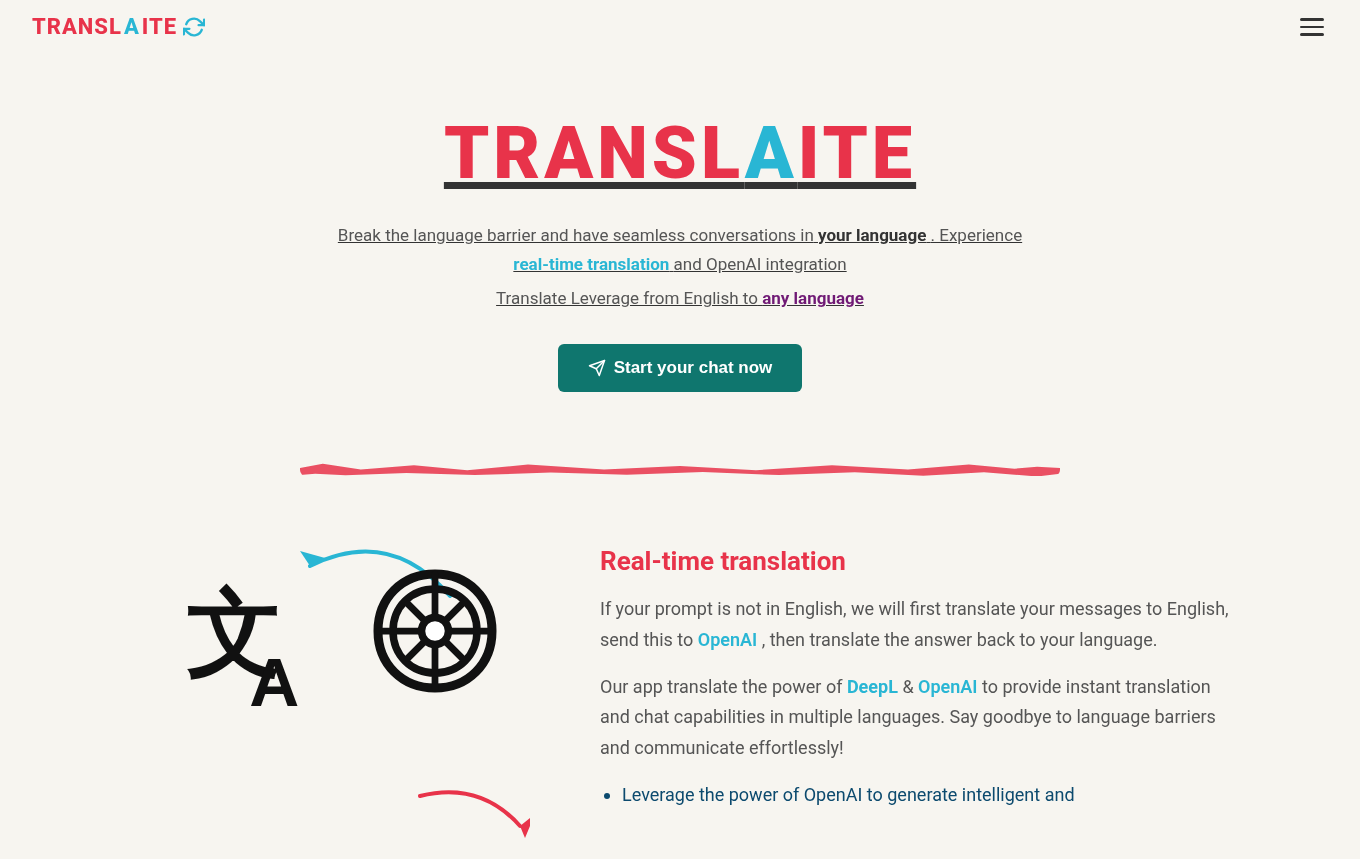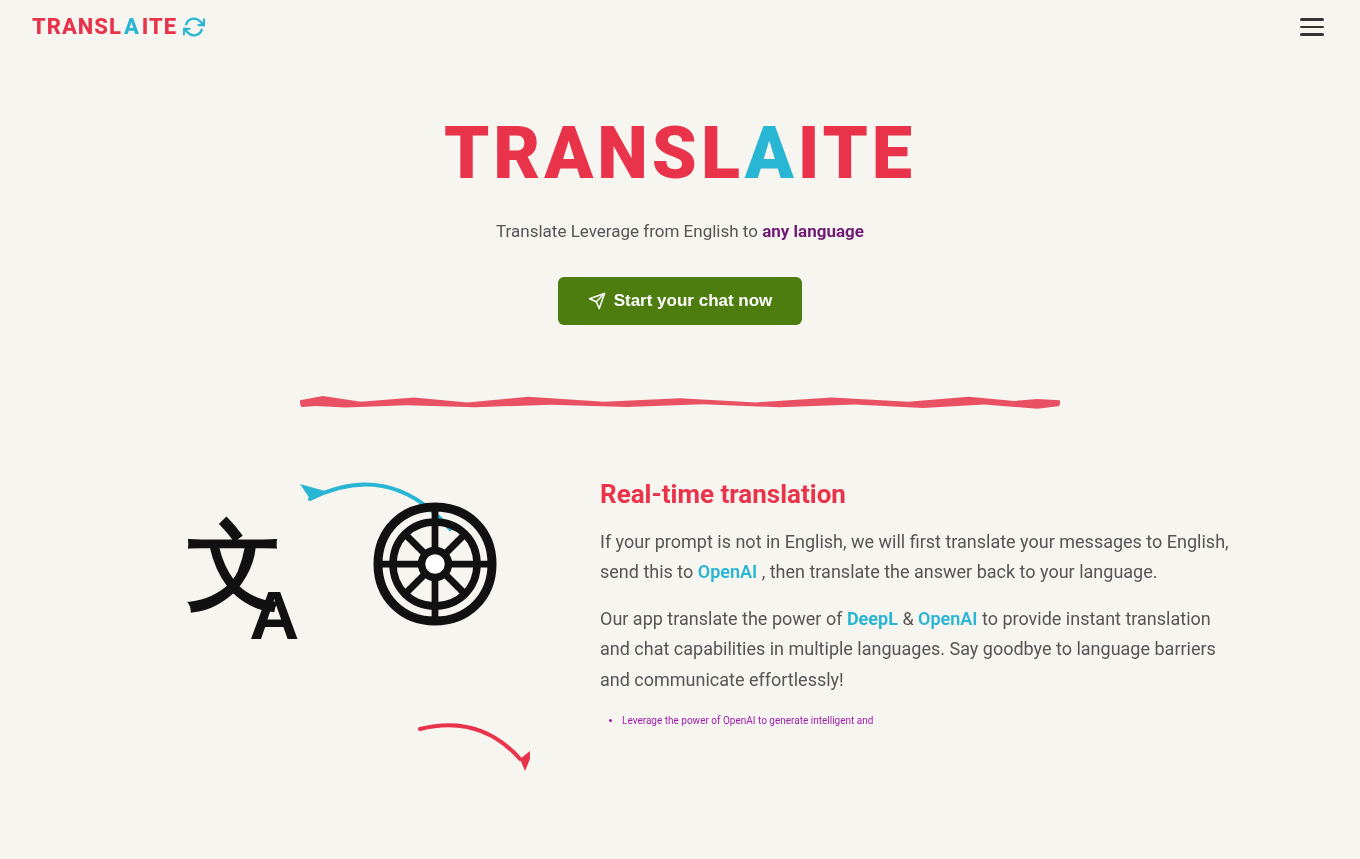--- a/index.html
+++ b/index.html
@@ -52,20 +52,21 @@
       width: 24px;
       height: 2.5px;
       background: #333;
       border-radius: 2px;
     }
 
     
     .hero {
       text-align: center;
       padding: 60px 4px 40px;
+      text-decoration: underline;
     }
 
     .hero-title {
       font-size: 72px;
       font-weight: 900;
       letter-spacing: 4px;
       line-height: 1.1;
       margin-bottom: 28px;
     }
     .hero-title-transl { color: #e8334a; }
@@ -95,21 +96,21 @@
     }
     .hero-translate-line .any-lang {
       font-weight: 700;
       color: #701a75;
     }
 
     .cta-button {
       display: inline-flex;
       align-items: center;
       gap: 8px;
-      background-color: #4d7c0f;
+      background-color: #0f766e;
       color: #fff;
       border: none;
       border-radius: 6px;
       padding: 14px 30px;
       font-size: 17px;
       font-weight: 600;
       cursor: pointer;
       text-decoration: none;
       transition: background 0.2s;
     }
@@ -212,22 +213,22 @@
     .feature-desc .link-deepl {
       color: #29b6d4;
       font-weight: 700;
       text-decoration: none;
       text-align: right;
     }
 
     .feature-list {
       list-style: disc;
       padding-left: 22px;
-      color: #a21caf;
-      font-size: 10px;
+      color: #0c4a6e;
+      font-size: 18px;
       line-height: 1.8;
     }
     .feature-list li {
       margin-bottom: 4px;
     }
   </style>
 </head>
 <body>
 
 <nav class="navbar">
@@ -247,20 +248,28 @@
     <span></span>
     <span></span>
   </div>
 </nav>
 
 <section class="hero">
   <h1 class="hero-title">
     <span class="hero-title-transl">TRANSL</span><span class="hero-title-a">A</span><span class="hero-title-ite">ITE</span>
   </h1>
 
+  <p class="hero-subtitle">
+    <span>Break the language barrier and have seamless conversations in</span>
+    <span class="highlight-lang">your language</span>
+    <span>. Experience</span>
+    <br>
+    <a href="#" class="highlight-realtime">real-time translation</a>
+    <span> </span><span>and OpenAI integration</span>
+  </p>
 
   <p class="hero-translate-line">
     <span>Translate Leverage from English to</span>
     <span> </span>
     <span class="any-lang">any language</span>
   </p>
 
   <button class="cta-button">
     <svg class="send-icon" viewBox="0 0 24 24" fill="none" stroke="white" stroke-width="2" stroke-linecap="round" stroke-linejoin="round">
       <line x1="22" y1="2" x2="11" y2="13"></line>

